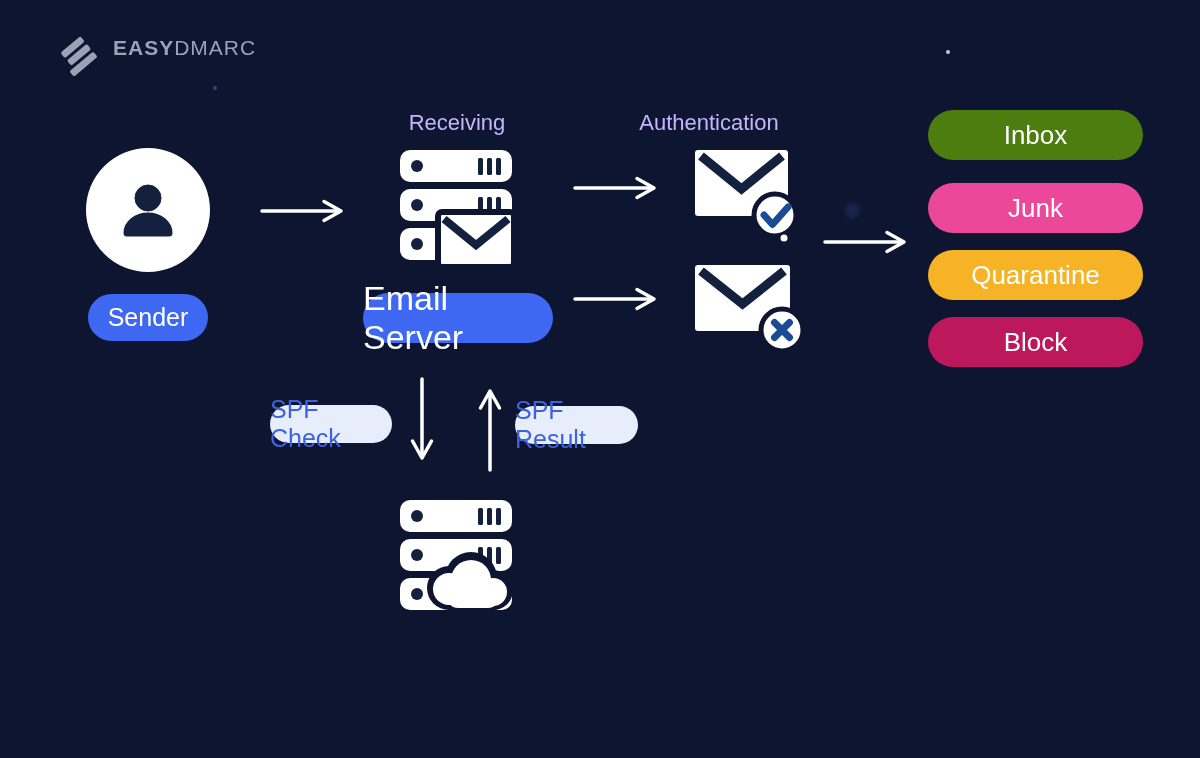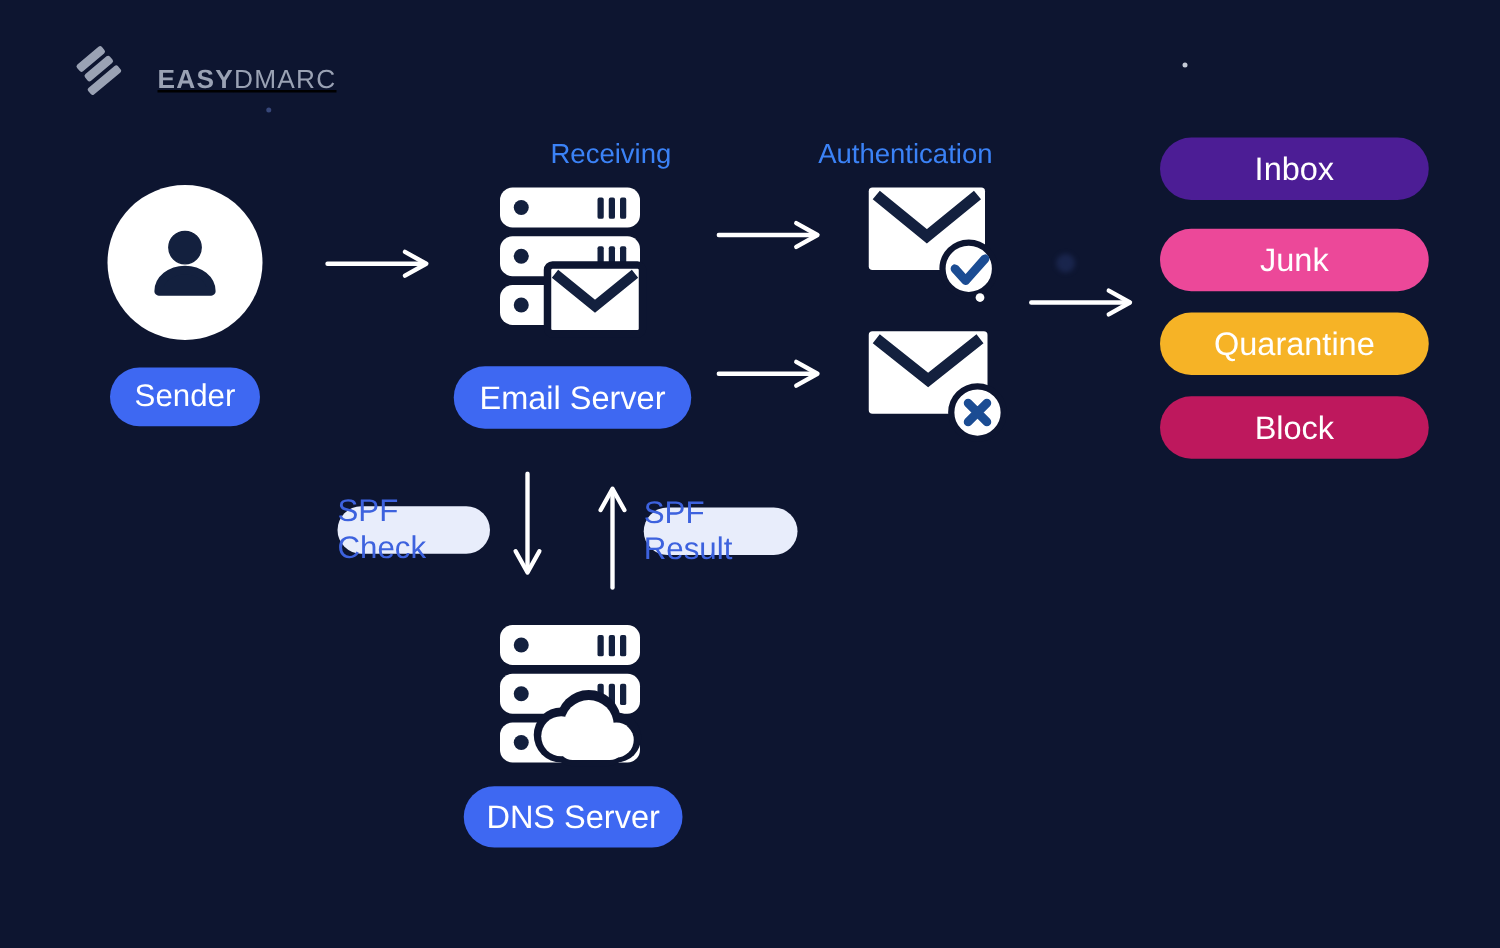--- a/index.html
+++ b/index.html
@@ -8,31 +8,31 @@
     --white:#FFFFFF;
     --accent:#3E68F2;
     --badge-blue:#1B4C93;
     --logo-gray:#9AA2B4;
   }
   *{box-sizing:border-box;margin:0;padding:0;}
   body{background:#0D1530;font-family:"Liberation Sans","DejaVu Sans",sans-serif;}
   .stage{position:relative;width:1200px;height:758px;background:var(--bg);overflow:hidden;}
 
   
-  .logo{position:absolute;left:58px;top:36px;display:flex;align-items:flex-end;gap:24px;text-decoration:underline;}
+  .logo{position:absolute;left:58px;top:36px;display:flex;align-items:flex-start;gap:11px;}
   .logo svg{display:block;}
   .logo-text{font-size:21px;letter-spacing:1px;color:var(--logo-gray);white-space:nowrap;}
   .logo-text .b{font-weight:800;}
   .logo-text .l{font-weight:300;}
 
   
   .pill{position:absolute;display:flex;align-items:center;justify-content:center;
-        background:var(--accent);color:#fff;border-radius:26px;font-size:26px;font-weight:500;}
-
-  .caption{position:absolute;color:#3b82f6;font-size:22px;font-weight:400;text-align:right;}
+        background:var(--accent);color:#fff;border-radius:26px;font-size:34px;font-weight:500;}
+
+  .caption{position:absolute;color:#c4b5fd;font-size:22px;font-weight:400;text-align:center;}
 
   
   .avatar{position:absolute;left:86px;top:148px;width:124px;height:124px;border-radius:50%;
           background:#fff;display:flex;align-items:center;justify-content:center;}
   .pill-sender{left:88px;top:294px;width:120px;height:47px;font-size:25px;}
 
   
   .icon-abs{position:absolute;}
 
   
@@ -136,21 +136,21 @@
 
   <div class="icon-abs" style="left:693px;top:263px;">
     <svg width="112" height="94" viewBox="0 0 112 94">
       <rect x="2" y="2" width="95" height="66" rx="3" fill="#fff"></rect>
       <path d="M8 8 L49.5 41 L91 8" fill="none" stroke="#13203E" stroke-width="9"></path>
       <circle cx="89" cy="67" r="21" fill="#fff" stroke="#0D1530" stroke-width="5"></circle>
       <path d="M81.5 59.5 L96.5 74.5 M96.5 59.5 L81.5 74.5" fill="none" stroke="#1B4C93" stroke-width="7" stroke-linecap="round" style="stroke: rgb(27, 76, 147);"></path>
     </svg>
   </div>
 
-  <div class="outcome" style="top: 110px; background-color: #4c1d95;">
+  <div class="outcome" style="top: 110px; background-color: #4d7c0f;">
     <span>Inbox</span>
   </div>
   <div class="outcome" style="top: 183px; background-color: #ec4899;">
     <span>Junk</span>
   </div>
   <div class="outcome" style="top: 250px; background-color: rgb(246, 179, 38);">
     <span>Quarantine</span>
   </div>
   <div class="outcome" style="top: 317px; background-color: #be185d;">
     <span>Block</span>
@@ -194,23 +194,20 @@
         <g fill="#fff" transform="translate(26,58)">
           <circle cx="26" cy="33" r="16"></circle>
           <circle cx="48" cy="24" r="20"></circle>
           <circle cx="70" cy="36" r="14"></circle>
           <rect x="24" y="30" width="52" height="22" rx="11"></rect>
         </g>
       </g>
     </svg>
   </div>
 
-  <div class="pill" style="left: 371px; top: 629px; width: 175px; height: 49px; background-color: rgb(62, 104, 242);">
-    <span>DNS Server</span>
-  </div>
 
   <div class="icon-abs" style="left:260px;top:198px;">
     <svg width="95" height="26" viewBox="0 0 95 26">
       <g stroke="#fff" stroke-width="3.5" fill="none" stroke-linecap="round" stroke-linejoin="round">
         <line x1="2" y1="13" x2="80" y2="13"></line>
           <path d="M64 3.5 L81 13 L64 22.5"></path>
       </g>
     </svg>
   </div>
   <div class="icon-abs" style="left:573px;top:175px;">

